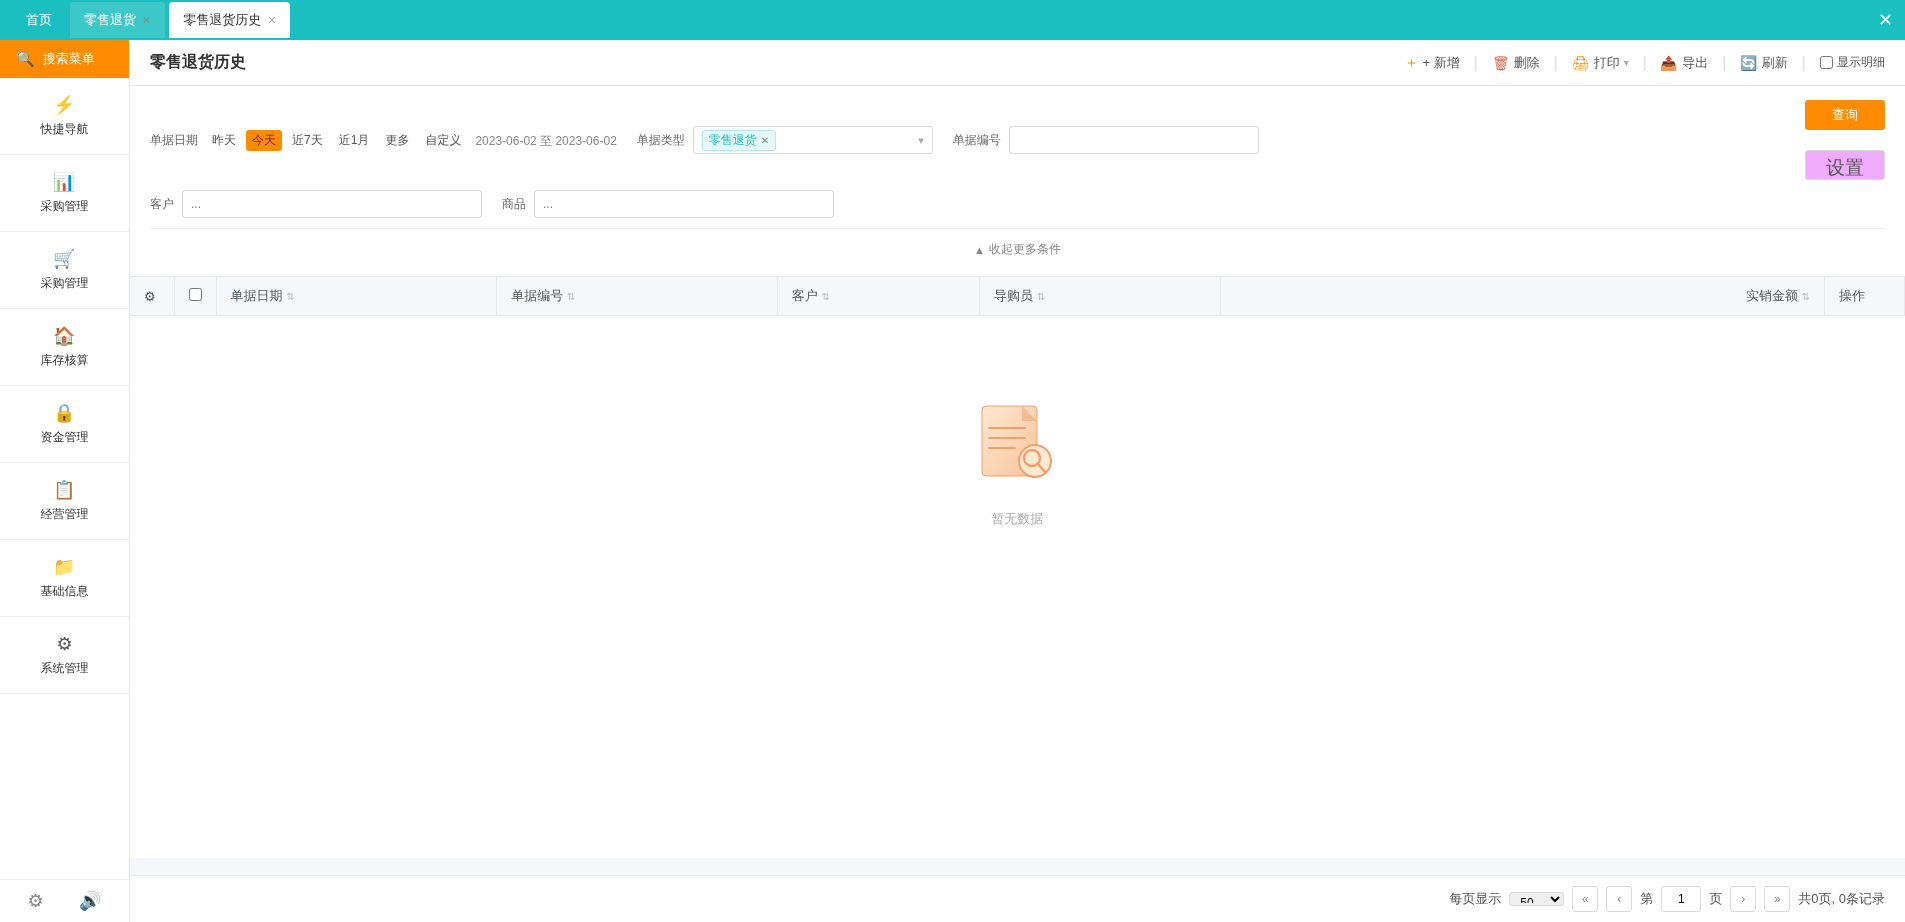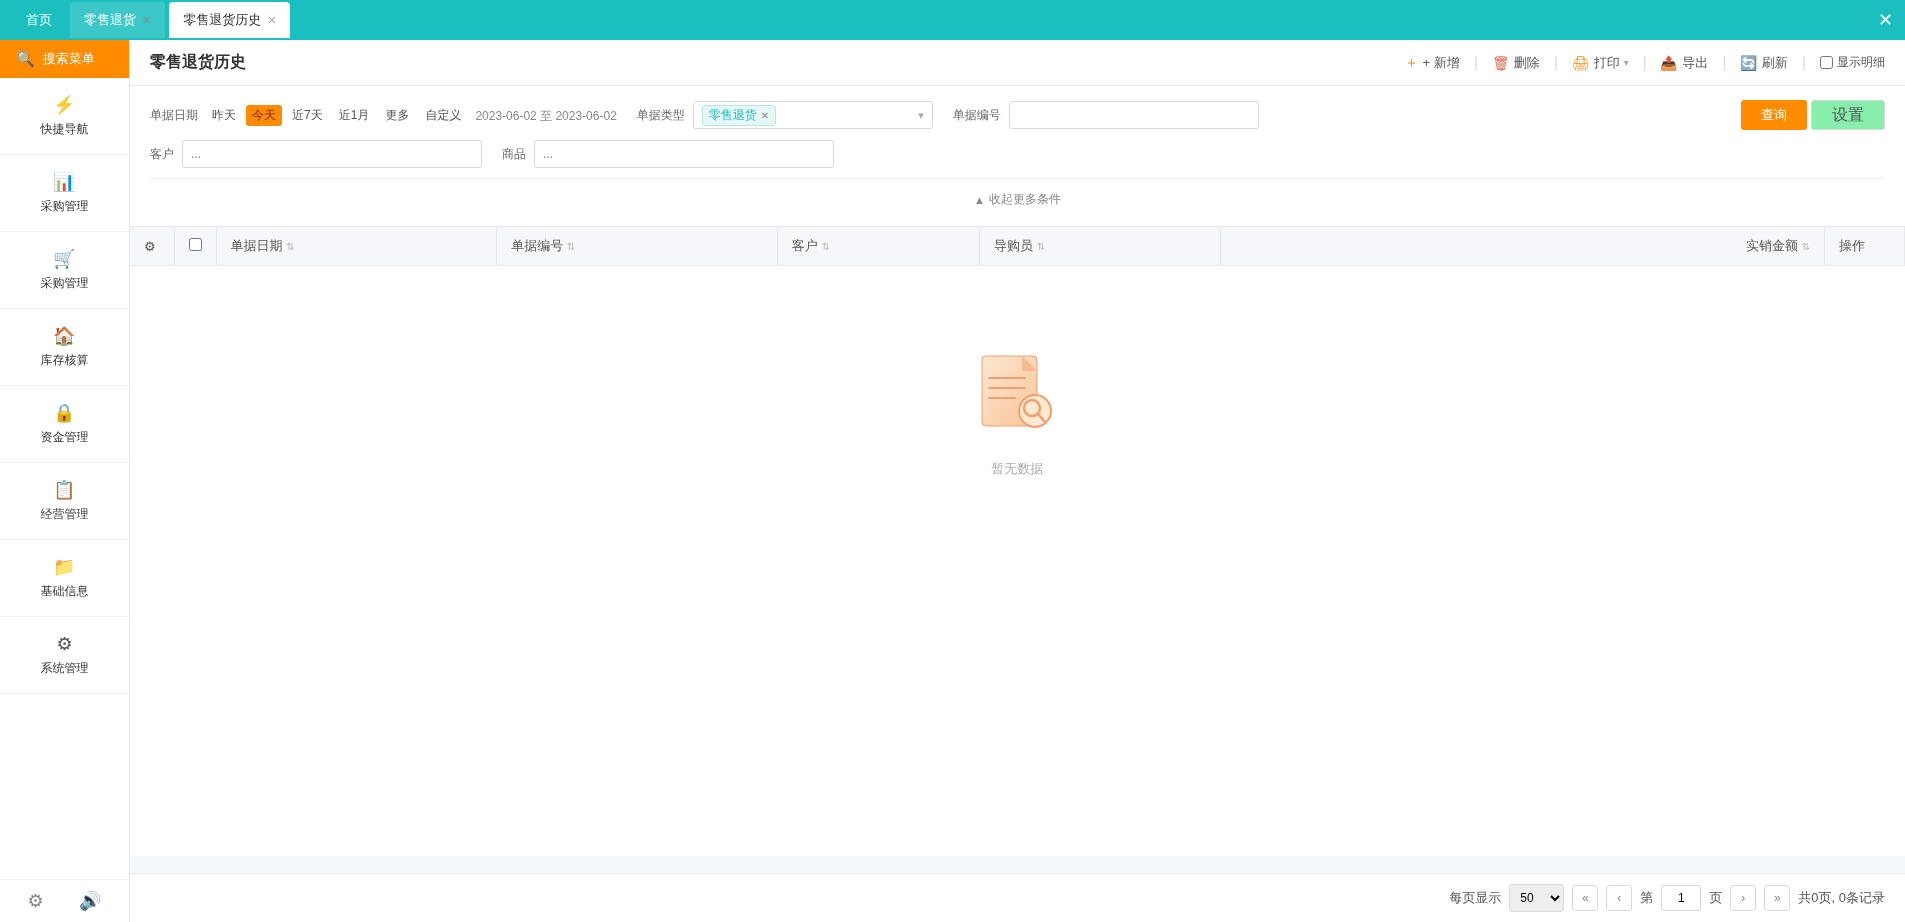--- a/index.html
+++ b/index.html
@@ -124,21 +124,21 @@
     }
 
     
     .pagination {
       display: flex; align-items: center; justify-content: flex-end;
       padding: 10px 20px; background: #fff; border-top: 1px solid #e8e8e8;
       flex-shrink: 0; font-size: 13px; gap: 8px; color: #555; margin-top: 17px;
     }
     .page-select {
       border: 1px solid #d9d9d9; border-radius: 3px; padding: 2px 6px;
-      font-size: 12px; height: 28px;
+      font-size: 12px; height: 14px;
     }
     .page-nav-btn {
       border: 1px solid #d9d9d9; background: #fff; border-radius: 3px;
       width: 26px; height: 26px; cursor: pointer; display: inline-flex;
       align-items: center; justify-content: center; font-size: 12px; color: #888;
     }
     .page-num-input {
       border: 1px solid #d9d9d9; border-radius: 3px; width: 40px;
       height: 26px; text-align: center; font-size: 12px;
     }
@@ -279,23 +279,23 @@
             </div>
             <span style="color:#aaa; font-size:11px;">▾</span>
           </div>
         </div>
 
         <div class="filter-field">
           <span class="filter-label">单据编号</span>
           <input class="filter-input" type="text" style="min-width: 250px;">
         </div>
 
-        <div style="display:flex; flex-direction:row; gap:4px; margin-left: auto;">
+        <div style="display:flex; flex-direction:column; gap:20px; margin-left: auto;">
           <button style="background:#ff8c00; color:#fff; border:none; border-radius:3px; padding:6px 20px; font-size:13px; cursor:pointer; height:30px;">查询</button>
-          <button style="background:#86efac; color:#555; border:1px solid #d9d9d9; border-radius:3px; padding:4px 20px; font-size:16px; cursor:pointer; height:30px;">设置</button>
+          <button style="background:#f0abfc; color:#555; border:1px solid #d9d9d9; border-radius:3px; padding:4px 20px; font-size:19px; cursor:pointer; height:30px;">设置</button>
         </div>
       </div>
 
       <div class="filter-row">
 
         <div class="filter-field">
           <span class="filter-label">客户</span>
           <input class="filter-input" type="text" style="min-width: 300px;" placeholder="...">
         </div>
 

